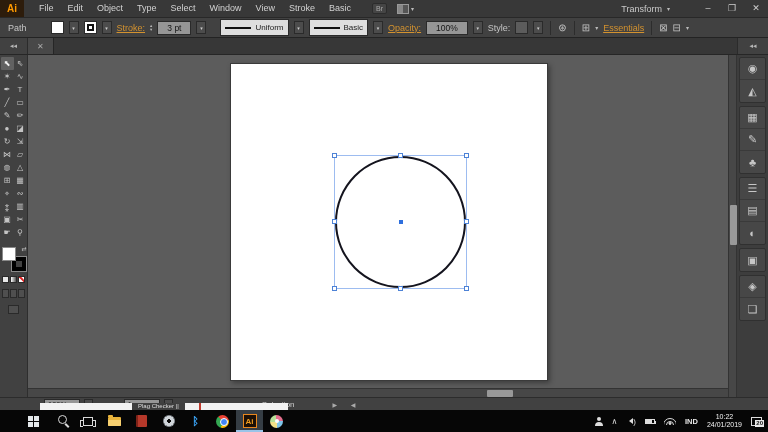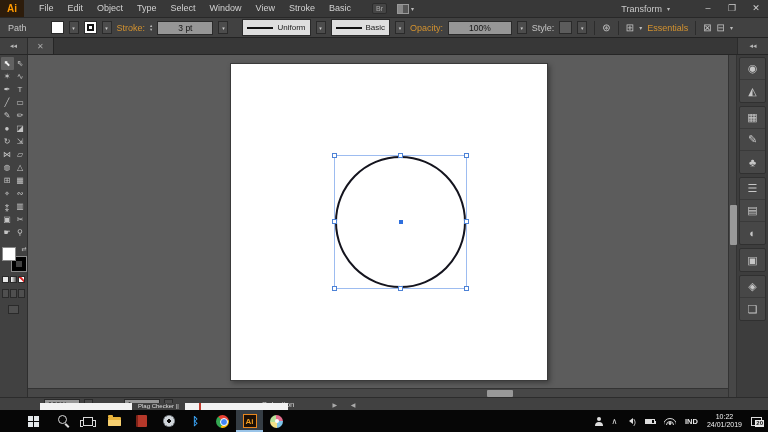--- a/index.html
+++ b/index.html
@@ -21,29 +21,29 @@
   .caret{font-size:6px;color:#bbb}
   .tb-spacer{flex:1}
   .workspace{display:flex;align-items:center;gap:5px;font-size:9px;color:#c9c9c9;margin-right:26px}
   .winbtns{display:flex}
   .winbtn{width:24px;text-align:center;font-size:9px;color:#cfcfcf;line-height:17px}
 
   
   .controlbar{height:20px;background:#414141;border-bottom:1px solid #232323;display:flex;align-items:center;
     gap:5px;padding:0 8px;font-size:9px;color:#c5c5c5;white-space:nowrap}
   .cb-label{color:#c5c5c5}
-  .cb-link{color:#d3922f;}
+  .cb-link{color:#d3922f;text-decoration:underline}
   .swatch{width:13px;height:13px;border:1px solid #2a2a2a;background:#fff}
   .swatch.stroke-sw{background:#fff;position:relative}
   .swatch.stroke-sw:after{content:"";position:absolute;inset:2px;border:2px solid #111;background:#fff}
   .caret-btn{width:10px;height:13px;background:#4c4c4c;border:1px solid #2a2a2a;display:flex;align-items:center;
     justify-content:center;font-size:5px;color:#ccc}
   .stepper{display:flex;flex-direction:column;font-size:4.5px;color:#bbb;line-height:4px;justify-content:center}
   .cb-input{height:14px;min-width:30px;background:#969696;border:1px solid #2a2a2a;color:#161616;
-    display:flex;align-items:center;padding:0 20px;font-size:8.5px}
+    display:flex;align-items:center;padding:0 9px;font-size:8.5px}
   .preview-box{height:17px;background:#dedede;border:1px solid #2a2a2a;color:#222;display:flex;align-items:center;
     gap:4px;padding:0 4px;font-size:8px}
   .preview-box .pline{width:26px;height:2px;background:#111}
   .style-swatch{width:13px;height:13px;border:1px solid #2a2a2a;background:#5c5c5c}
   .divider{width:1px;height:14px;background:#2c2c2c;margin:0 2px}
   .cb-icon{font-size:10px;color:#c0c0c0;line-height:13px}
 
   
   .tabrow{height:17px;background:#373737;border-bottom:1px solid #262626;display:flex;align-items:stretch}
   .collapse{width:28px;font-size:7px;color:#b5b5b5;display:flex;align-items:center;justify-content:center;

